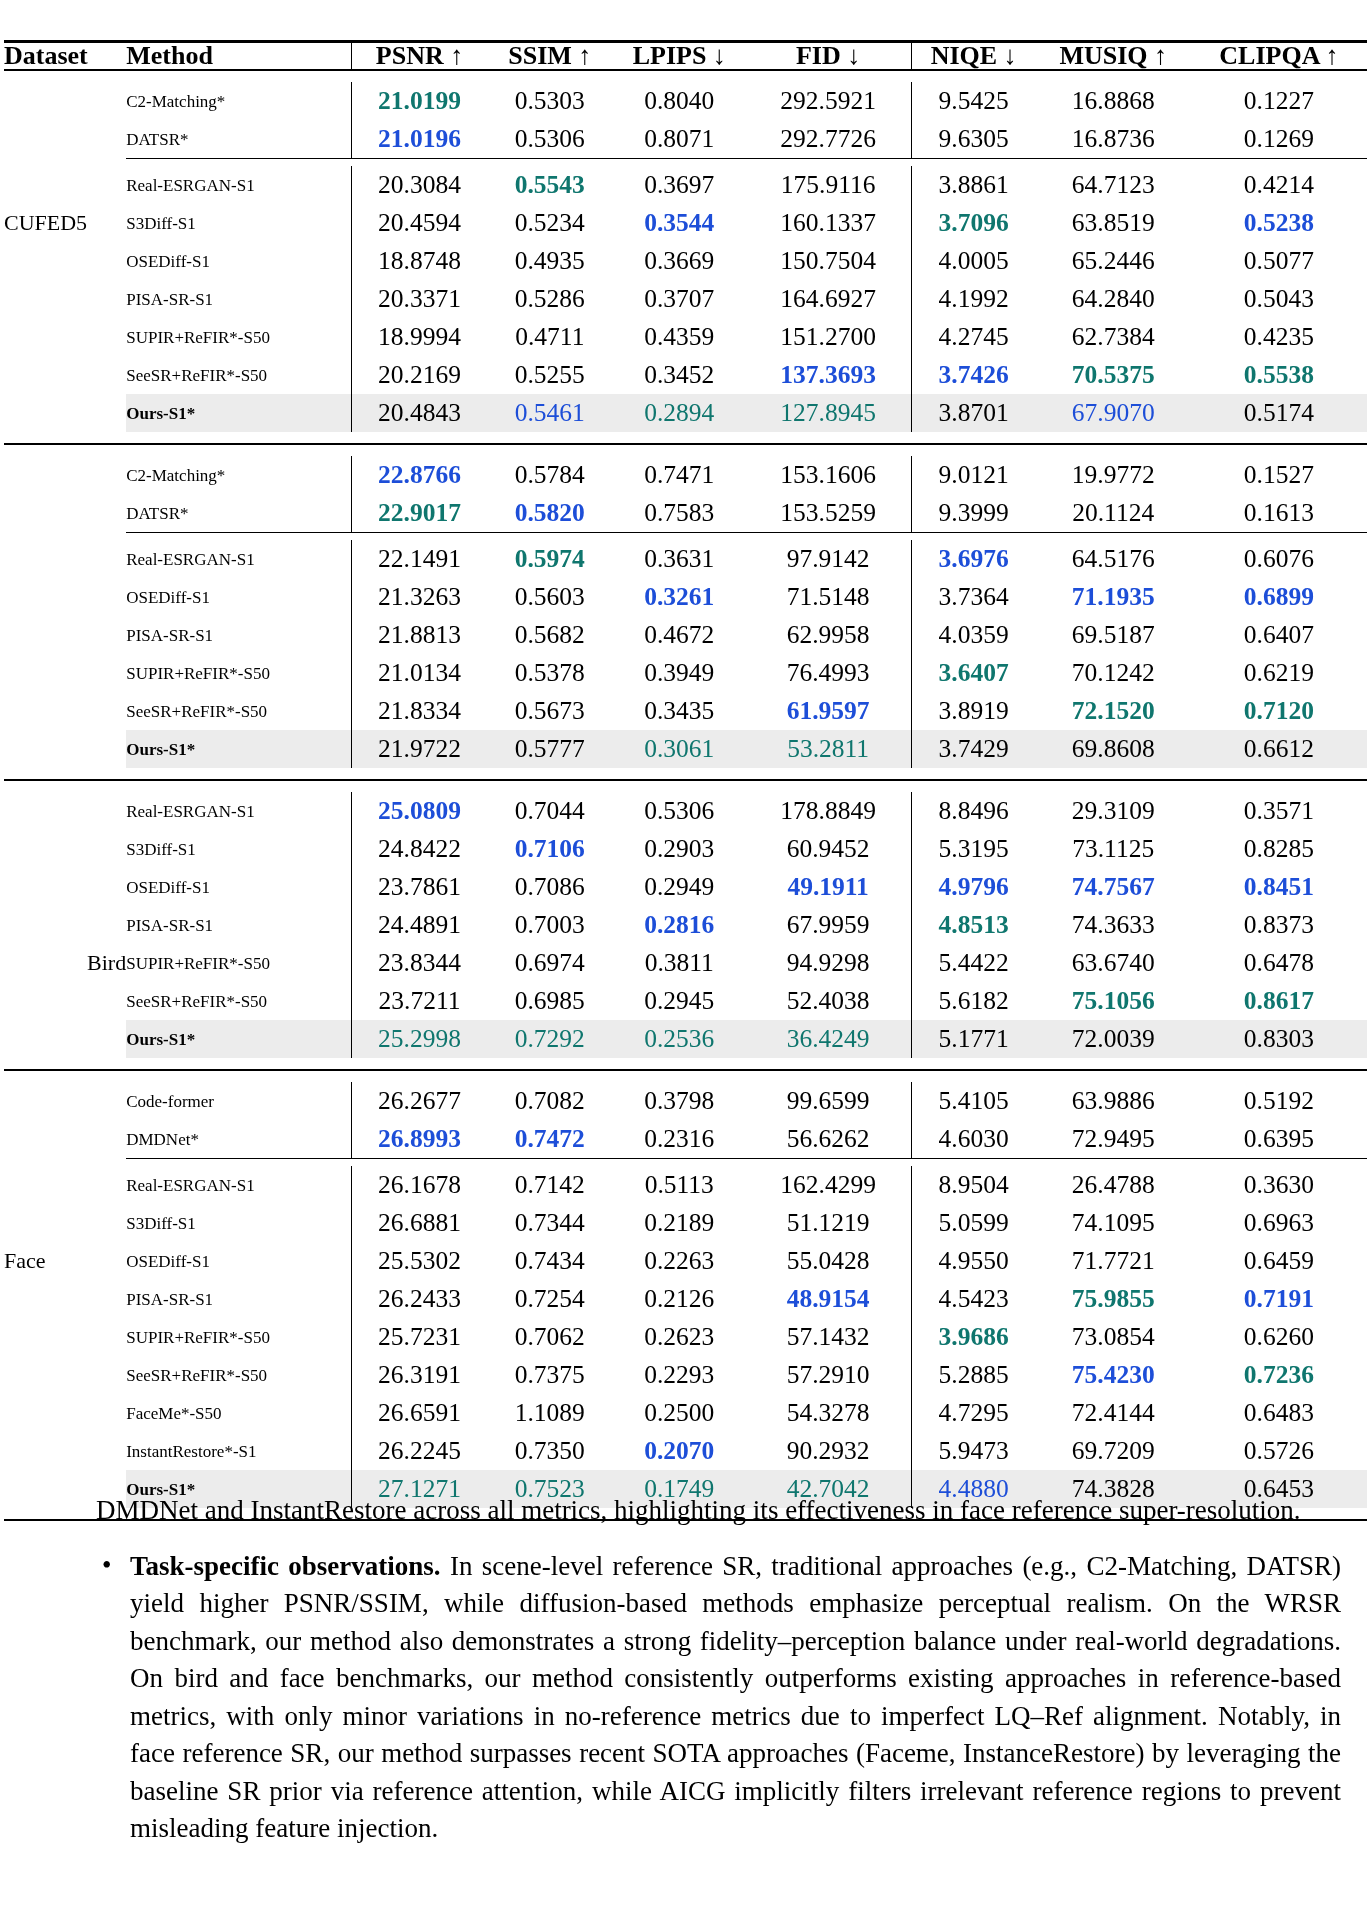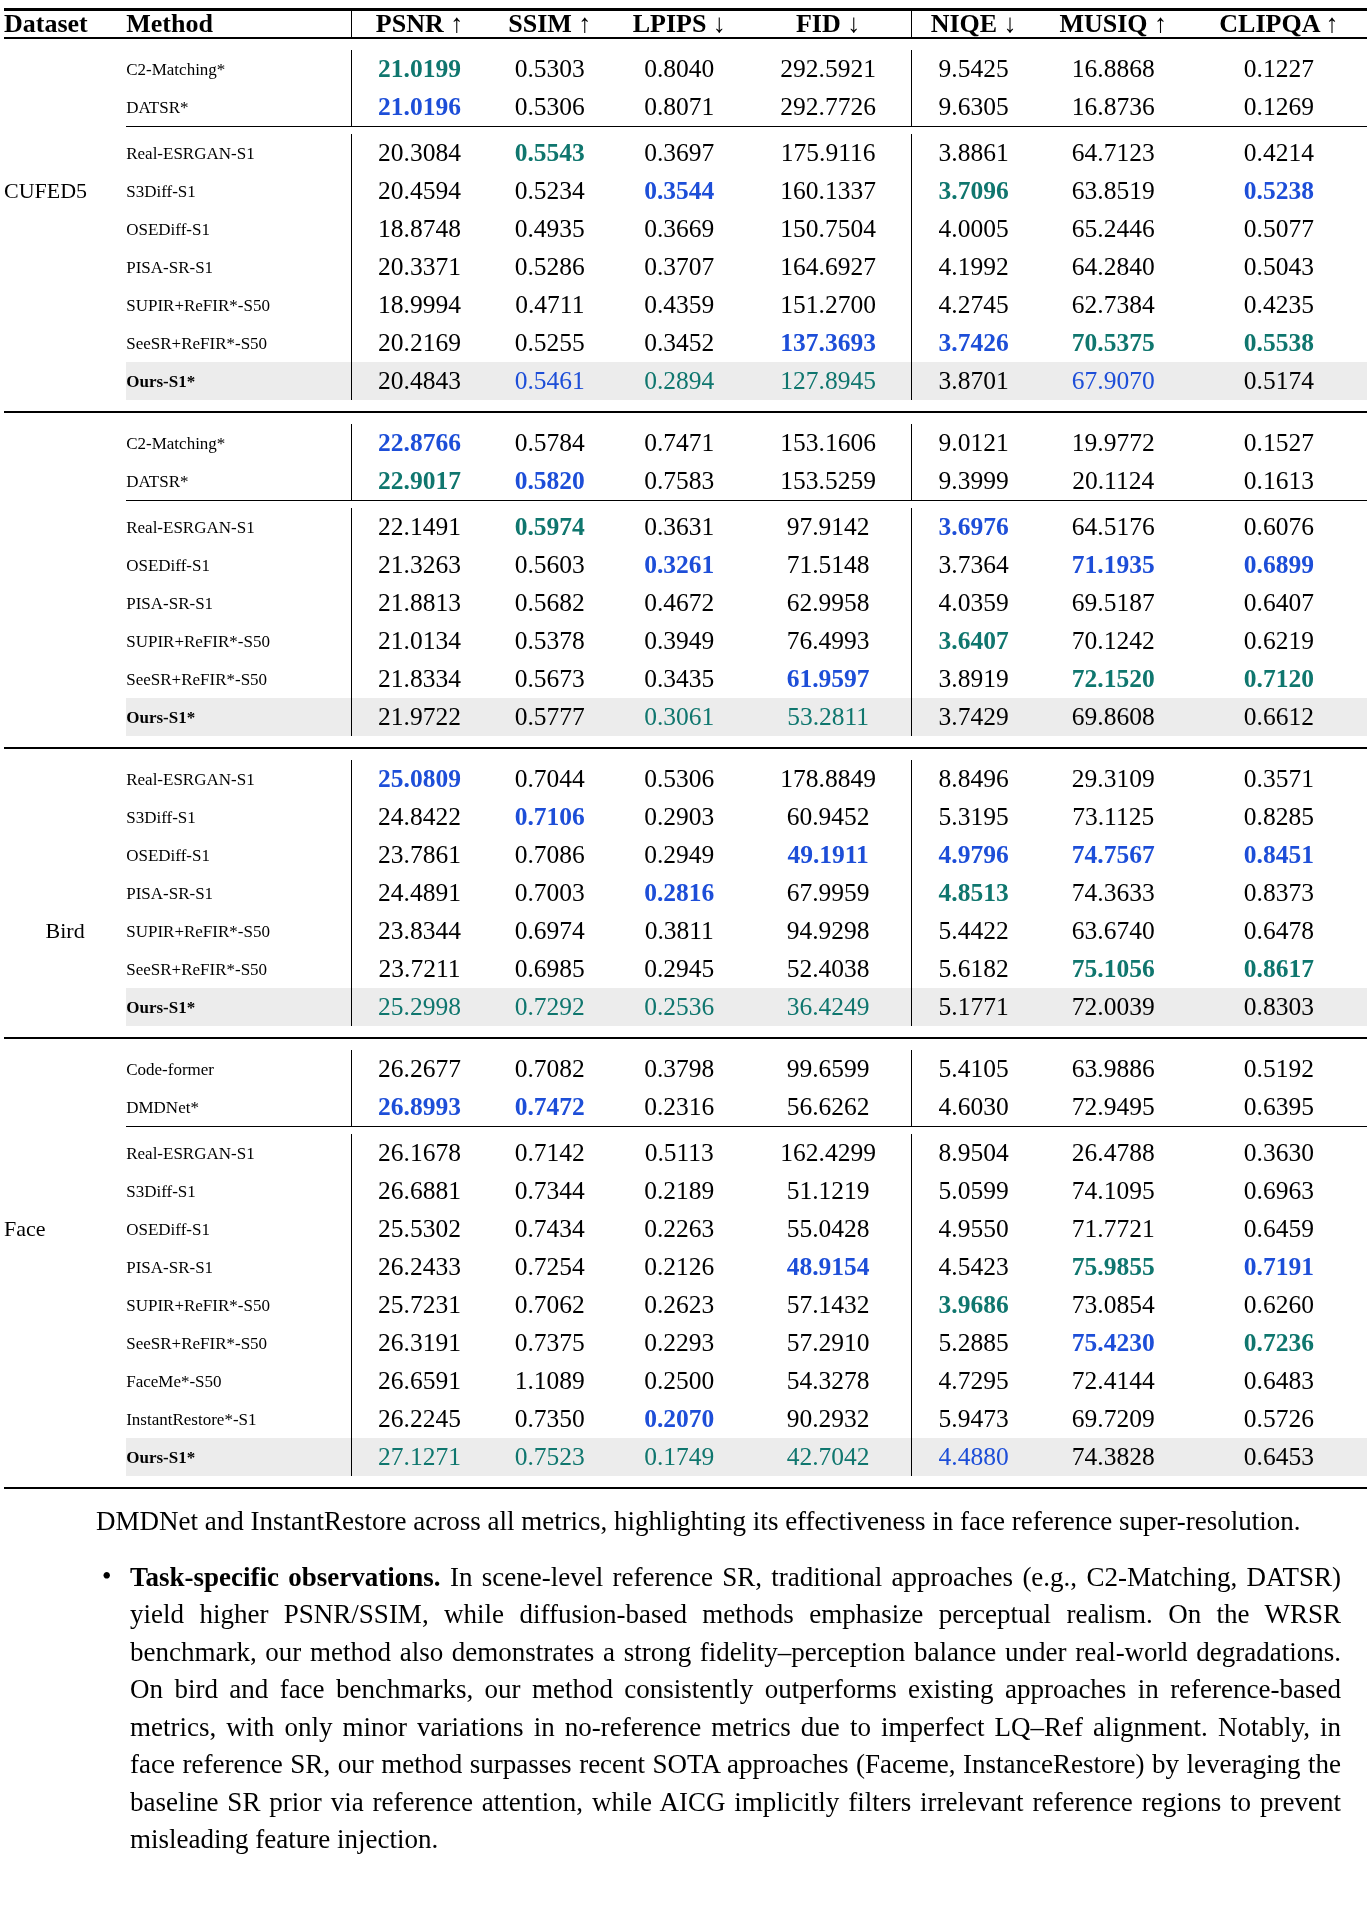--- a/index.html
+++ b/index.html
@@ -25,20 +25,21 @@
   
   .table-wrap {
     padding: 8px 4px 0 4px;
   }
   table.metrics {
     border-collapse: collapse;
     width: 1363px;
     table-layout: fixed;
     font-size: 25.5px;
     line-height: 1.0;
+    margin-top: 32px;
   }
   table.metrics td, table.metrics th {
     padding: 0;
     vertical-align: middle;
     white-space: nowrap;
   }
 
   
   col.c-dataset { width: 118px; }
   col.c-method  { width: 218px; }
@@ -115,21 +116,21 @@
     position: absolute;
     left: 96px;
     right: 30px;
     top: 1487px;
     width: 1245px;
     font-size: 27px;
     line-height: 1.39;
     text-align: justify;
     text-justify: inter-word;
   }
-  .prose p { margin: 16px 0 18px 0; }
+  .prose p { margin: 5px 0 18px 0; }
   .bullet-item {
     position: relative;
     padding-left: 34px;
     text-align: justify;
   }
   .bullet-dot {
     position: absolute;
     left: 6px;
     top: -1px;
     font-size: 27px;
@@ -432,21 +433,21 @@
             <td class="methodcell cell">PISA-SR-S1</td>
             <td class="cell vsep-left">24.4891</td>
             <td class="cell">0.7003</td>
             <td class="cell second">0.2816</td>
             <td class="cell">67.9959</td>
             <td class="cell vsep-left best">4.8513</td>
             <td class="cell">74.3633</td>
             <td class="cell">0.8373</td>
           </tr>
           <tr>
-            <td class="datasetcell cell" style="text-align: center;">Bird</td>
+            <td class="datasetcell cell" style="text-align: right;">Bird</td>
             <td class="methodcell cell">SUPIR+ReFIR*-S50</td>
             <td class="cell vsep-left">23.8344</td>
             <td class="cell">0.6974</td>
             <td class="cell">0.3811</td>
             <td class="cell">94.9298</td>
             <td class="cell vsep-left">5.4422</td>
             <td class="cell">63.6740</td>
             <td class="cell">0.6478</td>
           </tr>
           <tr>

